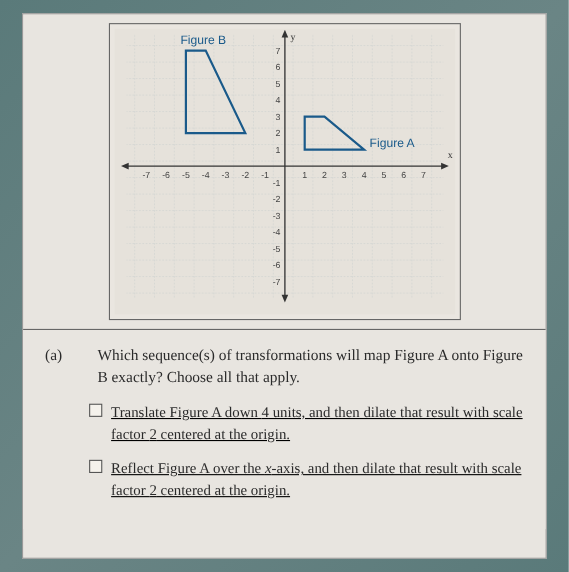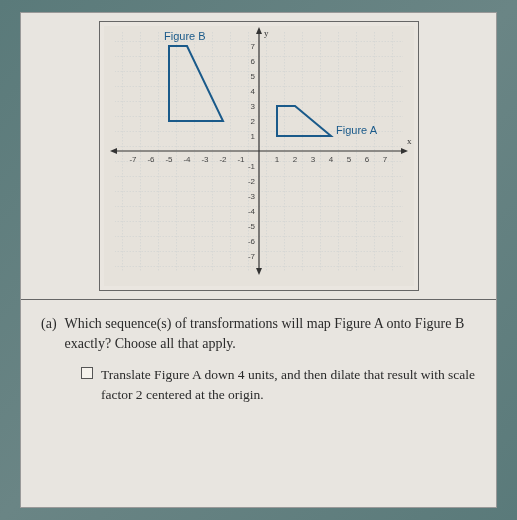--- a/index.html
+++ b/index.html
@@ -37,23 +37,24 @@
     }
     .q-header {
       display: flex;
       gap: 8px;
       font-size: 14px;
       line-height: 1.4;
       color: #2a2a2a;
       margin-bottom: 12px;
     }
     .q-marker { flex: 0 0 auto; }
-    .q-text { flex: 1; }
+    .q-text { flex: 1; margin-left: 24px; }
     .options {
       padding-left: 40px;
+      text-decoration: underline;
     }
     .option {
       display: flex;
       align-items: flex-start;
       gap: 8px;
       margin-bottom: 12px;
       font-size: 13.5px;
       line-height: 1.45;
       color: #2a2a2a;
     }
@@ -145,17 +146,23 @@
 
     <div class="options">
 
       <div class="option">
         <div class="checkbox"></div>
         <div class="opt-text">
           <span>Translate Figure A down </span><span class="num">4</span><span> units, and then dilate that result with scale factor </span><span class="num">2</span><span> centered at the origin.</span>
         </div>
       </div>
 
+      <div class="option">
+        <div class="checkbox"></div>
+        <div class="opt-text">
+          <span>Reflect Figure A over the </span><i>x</i><span>-axis, and then dilate that result with scale factor </span><span class="num">2</span><span> centered at the origin.</span>
+        </div>
+      </div>
 
 
     </div>
   </div>
 </div>
 
 </body></html>

